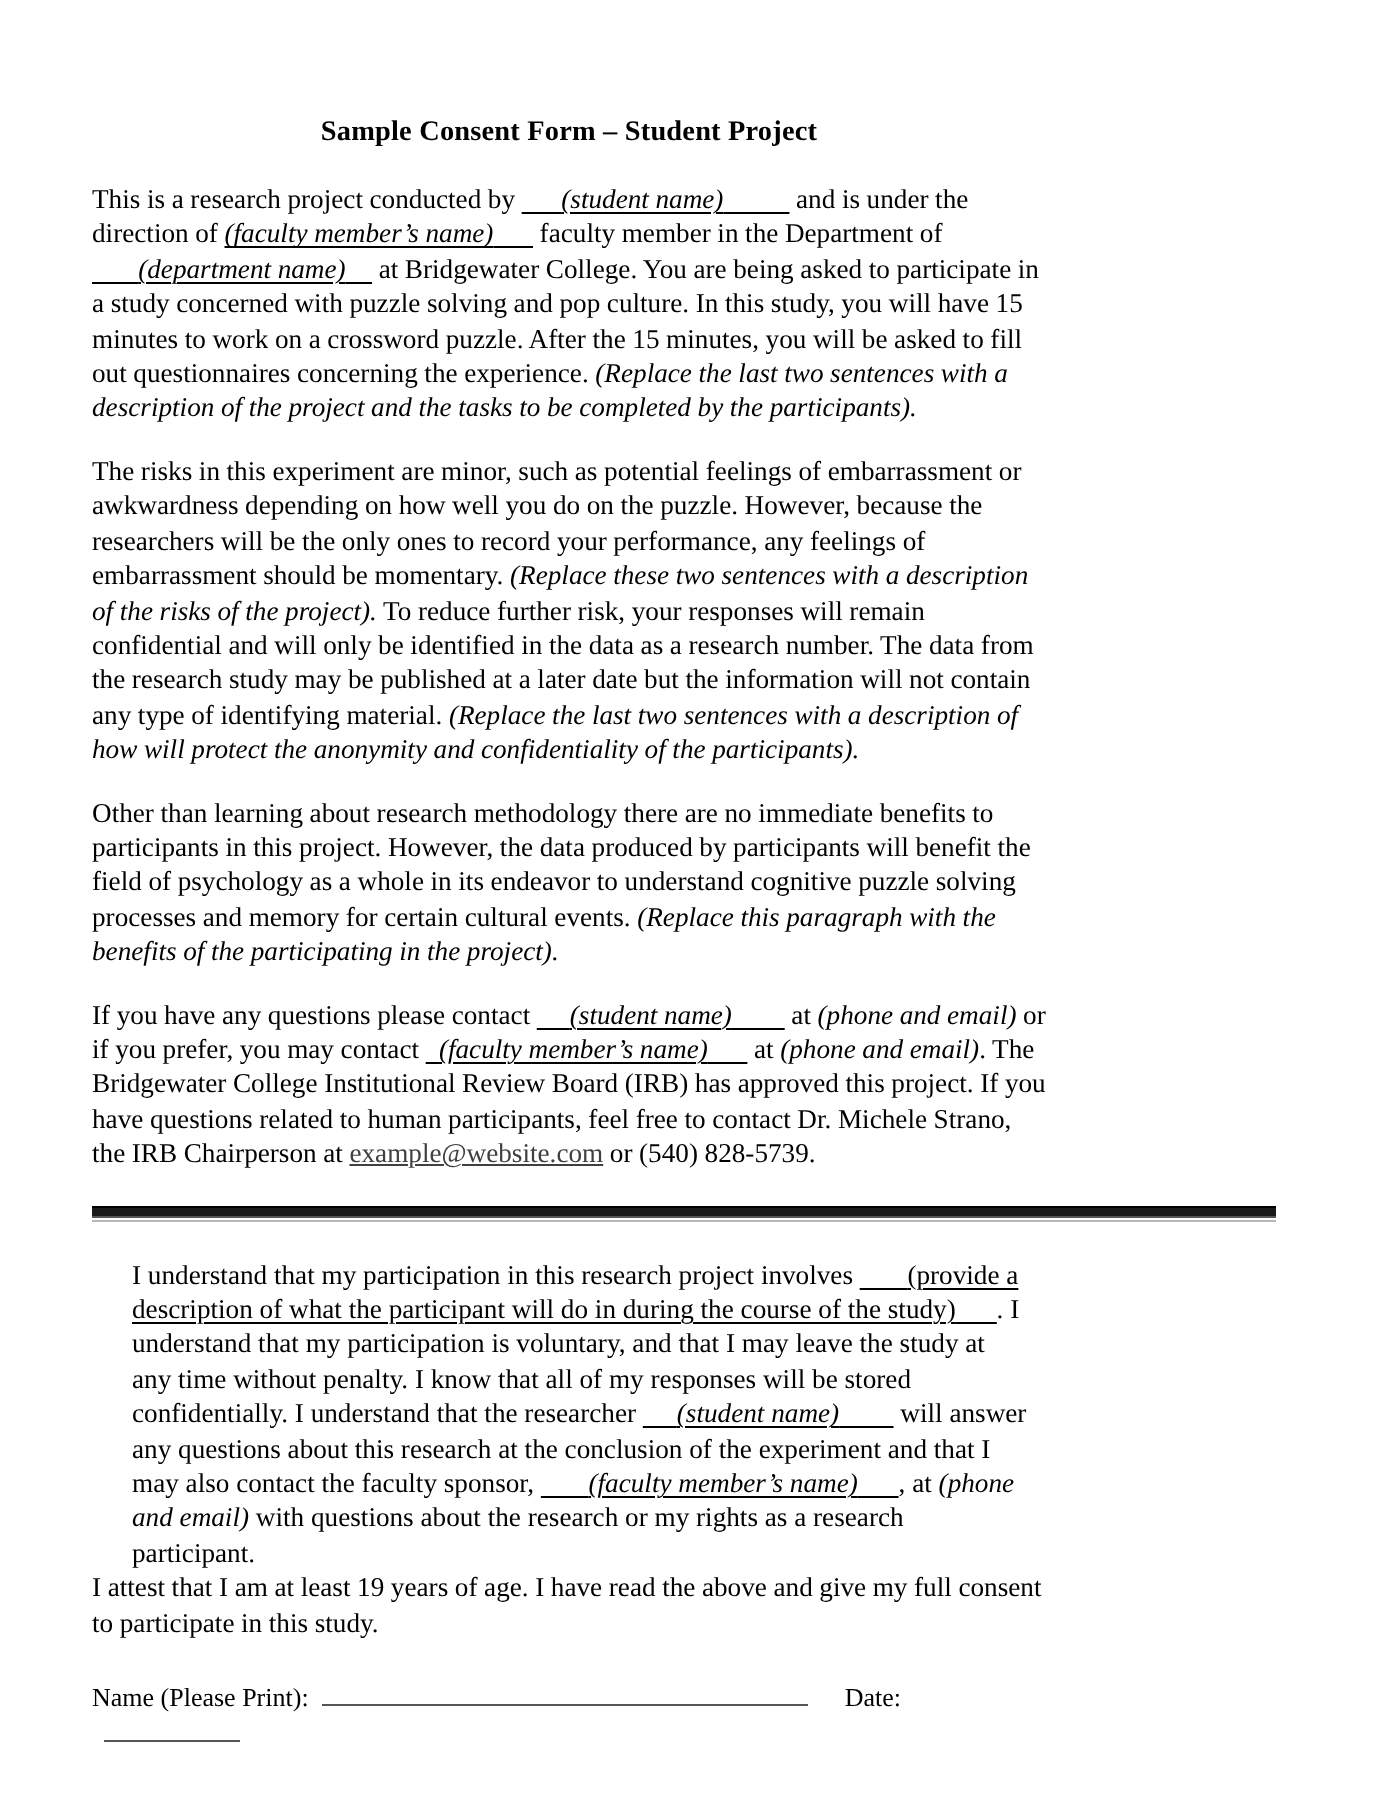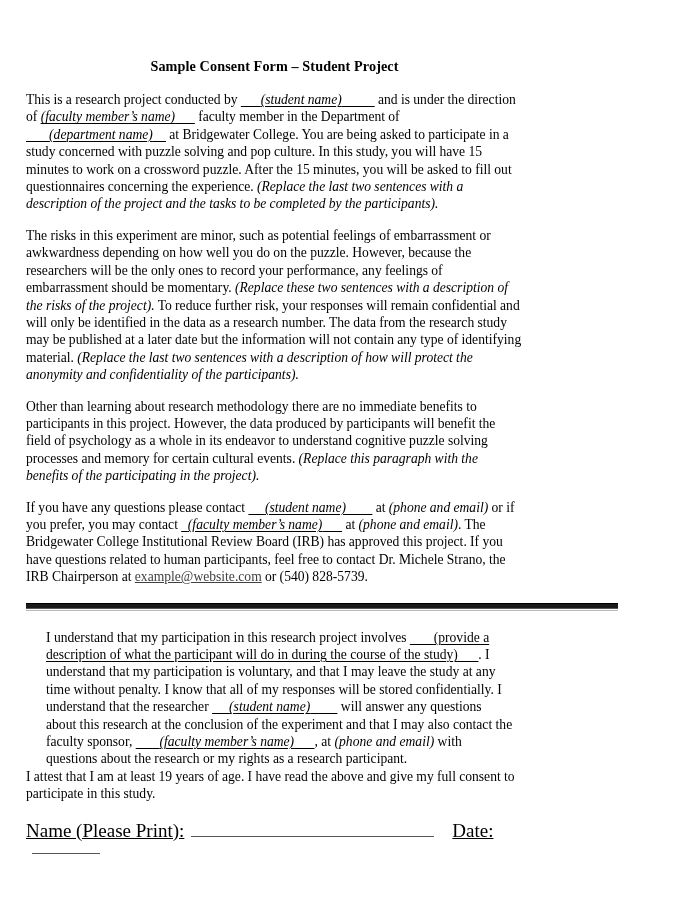--- a/index.html
+++ b/index.html
@@ -13,21 +13,21 @@
     font-family: "Liberation Serif", "DejaVu Serif", serif;
     color: #000000;
     overflow: hidden;
   }
   .page {
     position: relative;
     width: 564px;
     height: 900px;
     background: #ffffff;
     box-sizing: border-box;
-    padding: 58px 41px 0 26px;
+    padding: 58px 41px 0 46px;
   }
   .doc-title {
     text-align: center;
     font-weight: bold;
     font-size: 14.2px;
     letter-spacing: 0.1px;
     margin: 0 0 16px 0;
     line-height: 1.2;
   }
   p.body-para {
@@ -84,25 +84,24 @@
   }
   .indent-block p {
     font-size: 13.6px;
     line-height: 17.4px;
     margin: 0;
   }
   .attest {
     margin-top: 17px;
   }
   .sig-row {
-    font-size: 19px;
+    font-size: 13px;
     line-height: 17.4px;
     margin-top: 19px;
     display: block;
-    text-decoration: underline;
   }
   .sig-line {
     display: inline-block;
     border-bottom: 1px solid #555;
     vertical-align: baseline;
     height: 13px;
   }
   .sig-line.name-line { width: 243px; margin-left: 7px; }
   .sig-line.date-line { width: 68px; margin-left: 6px; }
   .sig-line.signature-line { width: 300px; margin-left: 7px; }

